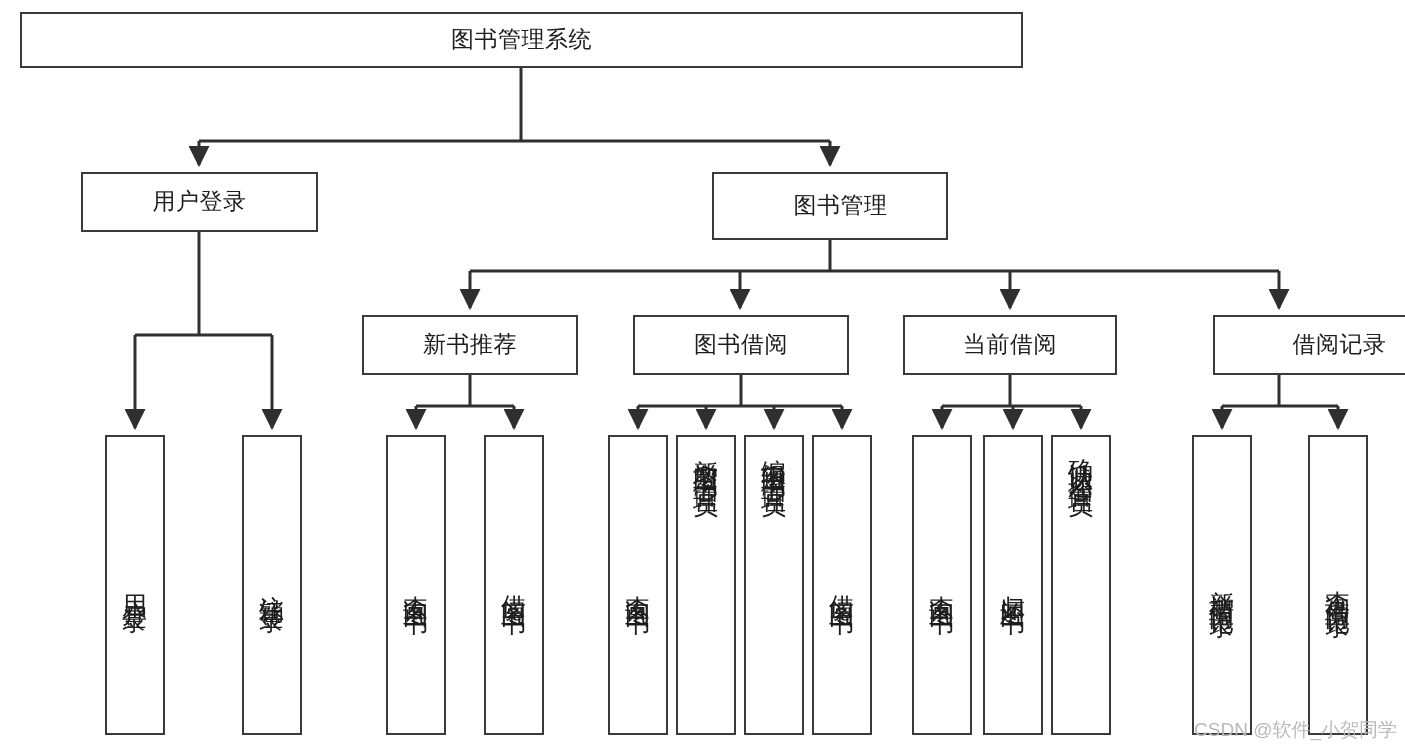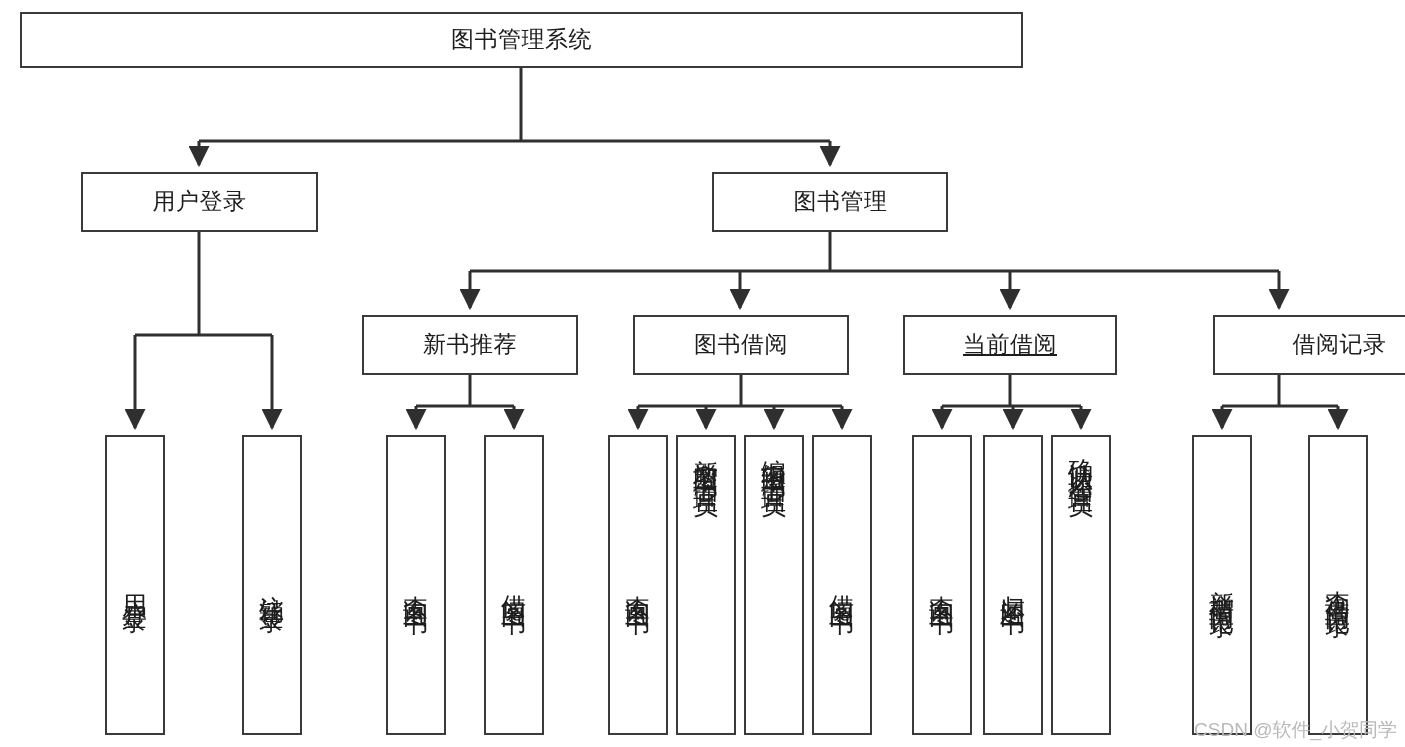--- a/index.html
+++ b/index.html
@@ -129,33 +129,33 @@
   </svg>
 
   <div class="node h-node" id="node-root" style="left:20px;top:12px;width:1003px;height:56px;">
     <span class="node-label">图书管理系统</span>
   </div>
 
   <div class="node h-node" style="left:81px;top:172px;width:237px;height:60px;">
     <span class="node-label">用户登录</span>
   </div>
 
-  <div class="node h-node" style="left:712px;top:172px;width:236px;height:60px;padding-left:21px;">
+  <div class="node h-node" style="left:712px;top:172px;width:236px;height:68px;padding-left:21px;">
     <span class="node-label">图书管理</span>
   </div>
 
   <div class="node h-node" style="left:633px;top:315px;width:216px;height:60px;">
     <span class="node-label">图书借阅</span>
   </div>
 
   <div class="node h-node" style="left:362px;top:315px;width:216px;height:60px;">
     <span class="node-label">新书推荐</span>
   </div>
 
-  <div class="node h-node" style="left:903px;top:315px;width:214px;height:60px;text-decoration:underline;">
+  <div class="node h-node" style="left:903px;top:315px;width:214px;height:60px;">
     <span class="node-label">当前借阅</span>
   </div>
 
   <div class="node h-node" style="left:1213px;top:315px;width:253px;height:60px;">
     <span class="node-label">借阅记录</span>
   </div>
 
   <div class="node v-node center-v" style="left:105px;top:435px;width:60px;height:300px;">
     <span class="node-label">用户登录</span>
   </div>

